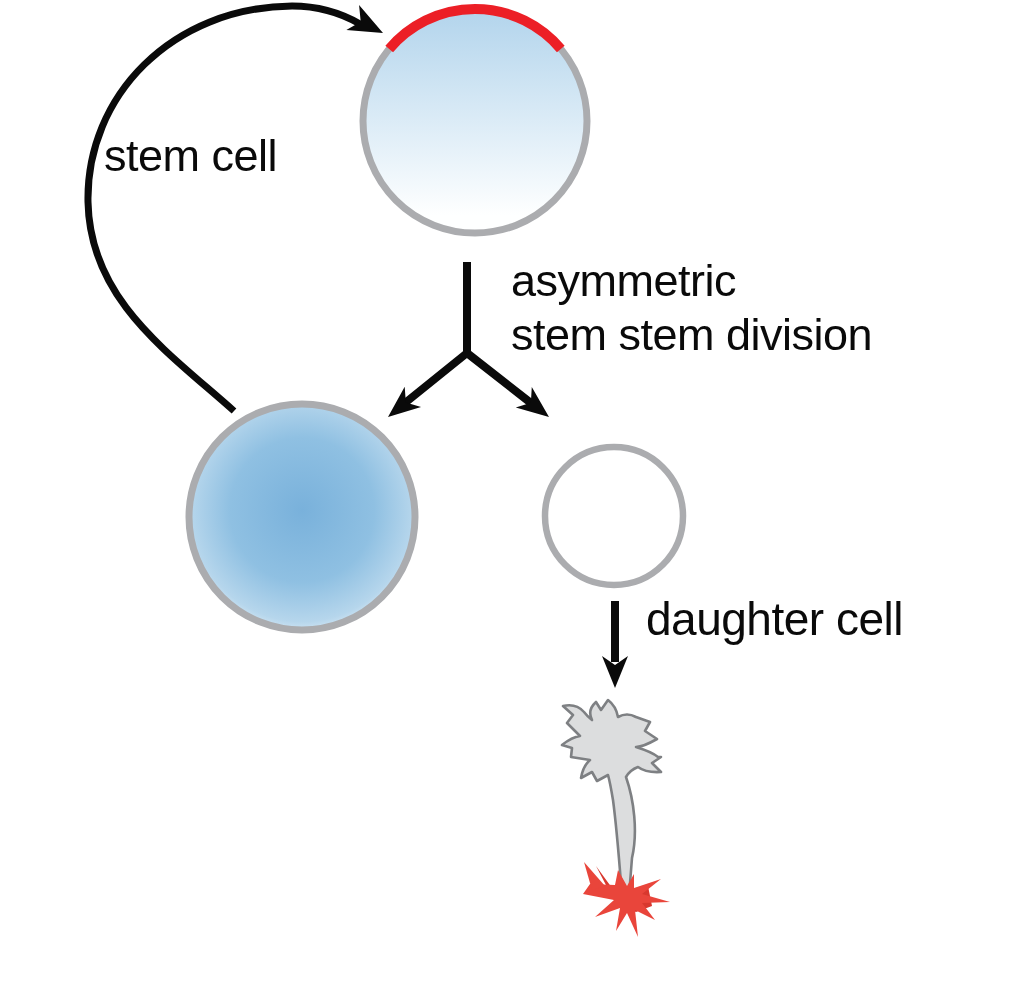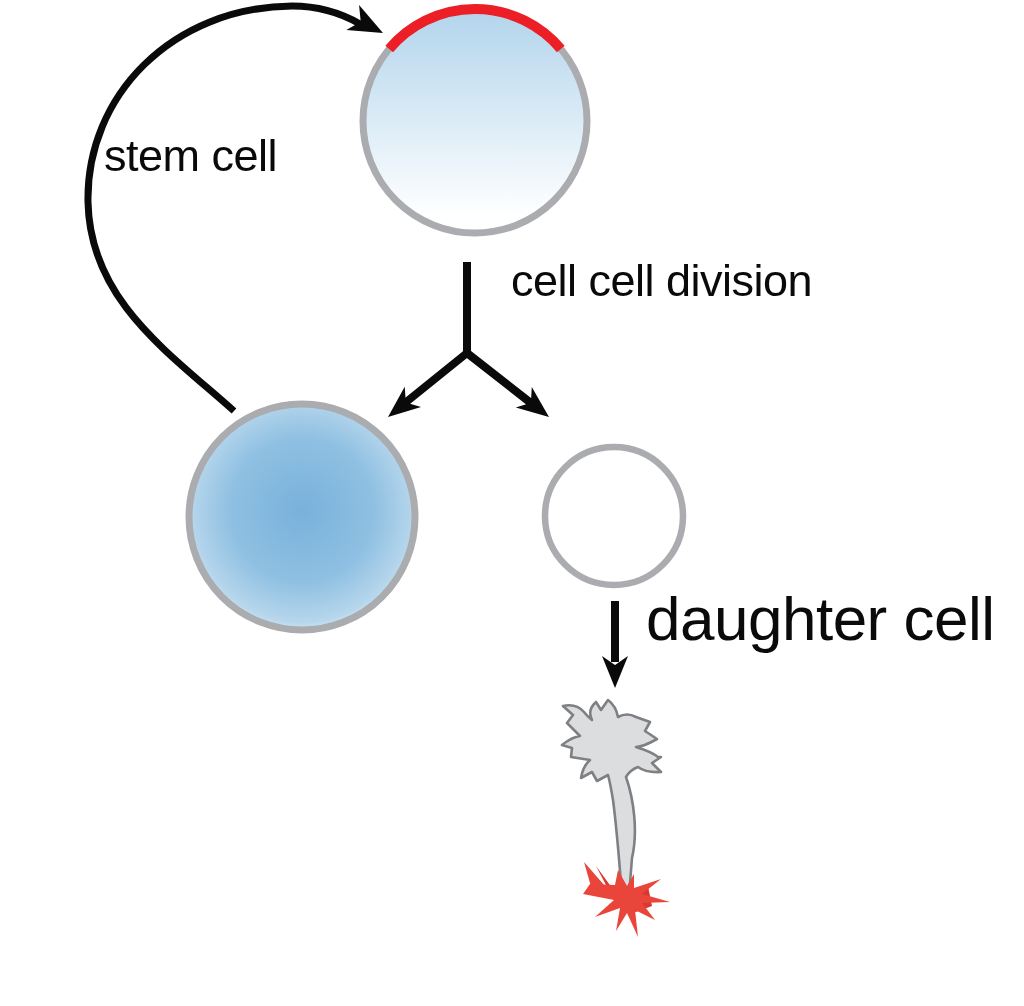--- a/index.html
+++ b/index.html
@@ -16,21 +16,21 @@
     color:#0a0a0a;
     font-size:45px;
     letter-spacing:-0.5px;
     white-space:nowrap;
   }
   .label div{line-height:50px;}
   .label.self-renew{left:104px;top:131px;}
   .label.self-renew div{line-height:50px;}
   .label.division{left:511px;top:254px;}
   .label.division div{line-height:54px;}
-  .label.differentiate{left:646px;top:588px;font-size:62px;}
+  .label.differentiate{left:646px;top:588px;font-size:46px;}
   .label.differentiate div{line-height:62px;}
 </style>
 </head>
 <body>
 
 <div class="stage">
 
   <svg width="1024" height="1006" viewBox="0 0 1024 1006">
     <defs>
       <linearGradient id="gradTopCell" x1="0" y1="0" x2="0" y2="1">
@@ -108,20 +108,21 @@
                L 583 894 Z" fill="#e9453b"></path>
       <path d="M 584 862 L 605 886 L 592 890 Z" fill="#e9453b"></path>
     </g>
   </svg>
 
   <div class="label self-renew">
     <div>stem cell</div>
   </div>
 
   <div class="label division">
-    <div>cell cell division</div>
+    <div>asymmetric</div>
+    <div>stem stem division</div>
   </div>
 
   <div class="label differentiate">
     <div>daughter cell</div>
   </div>
 
 </div>
 
 </body></html>

